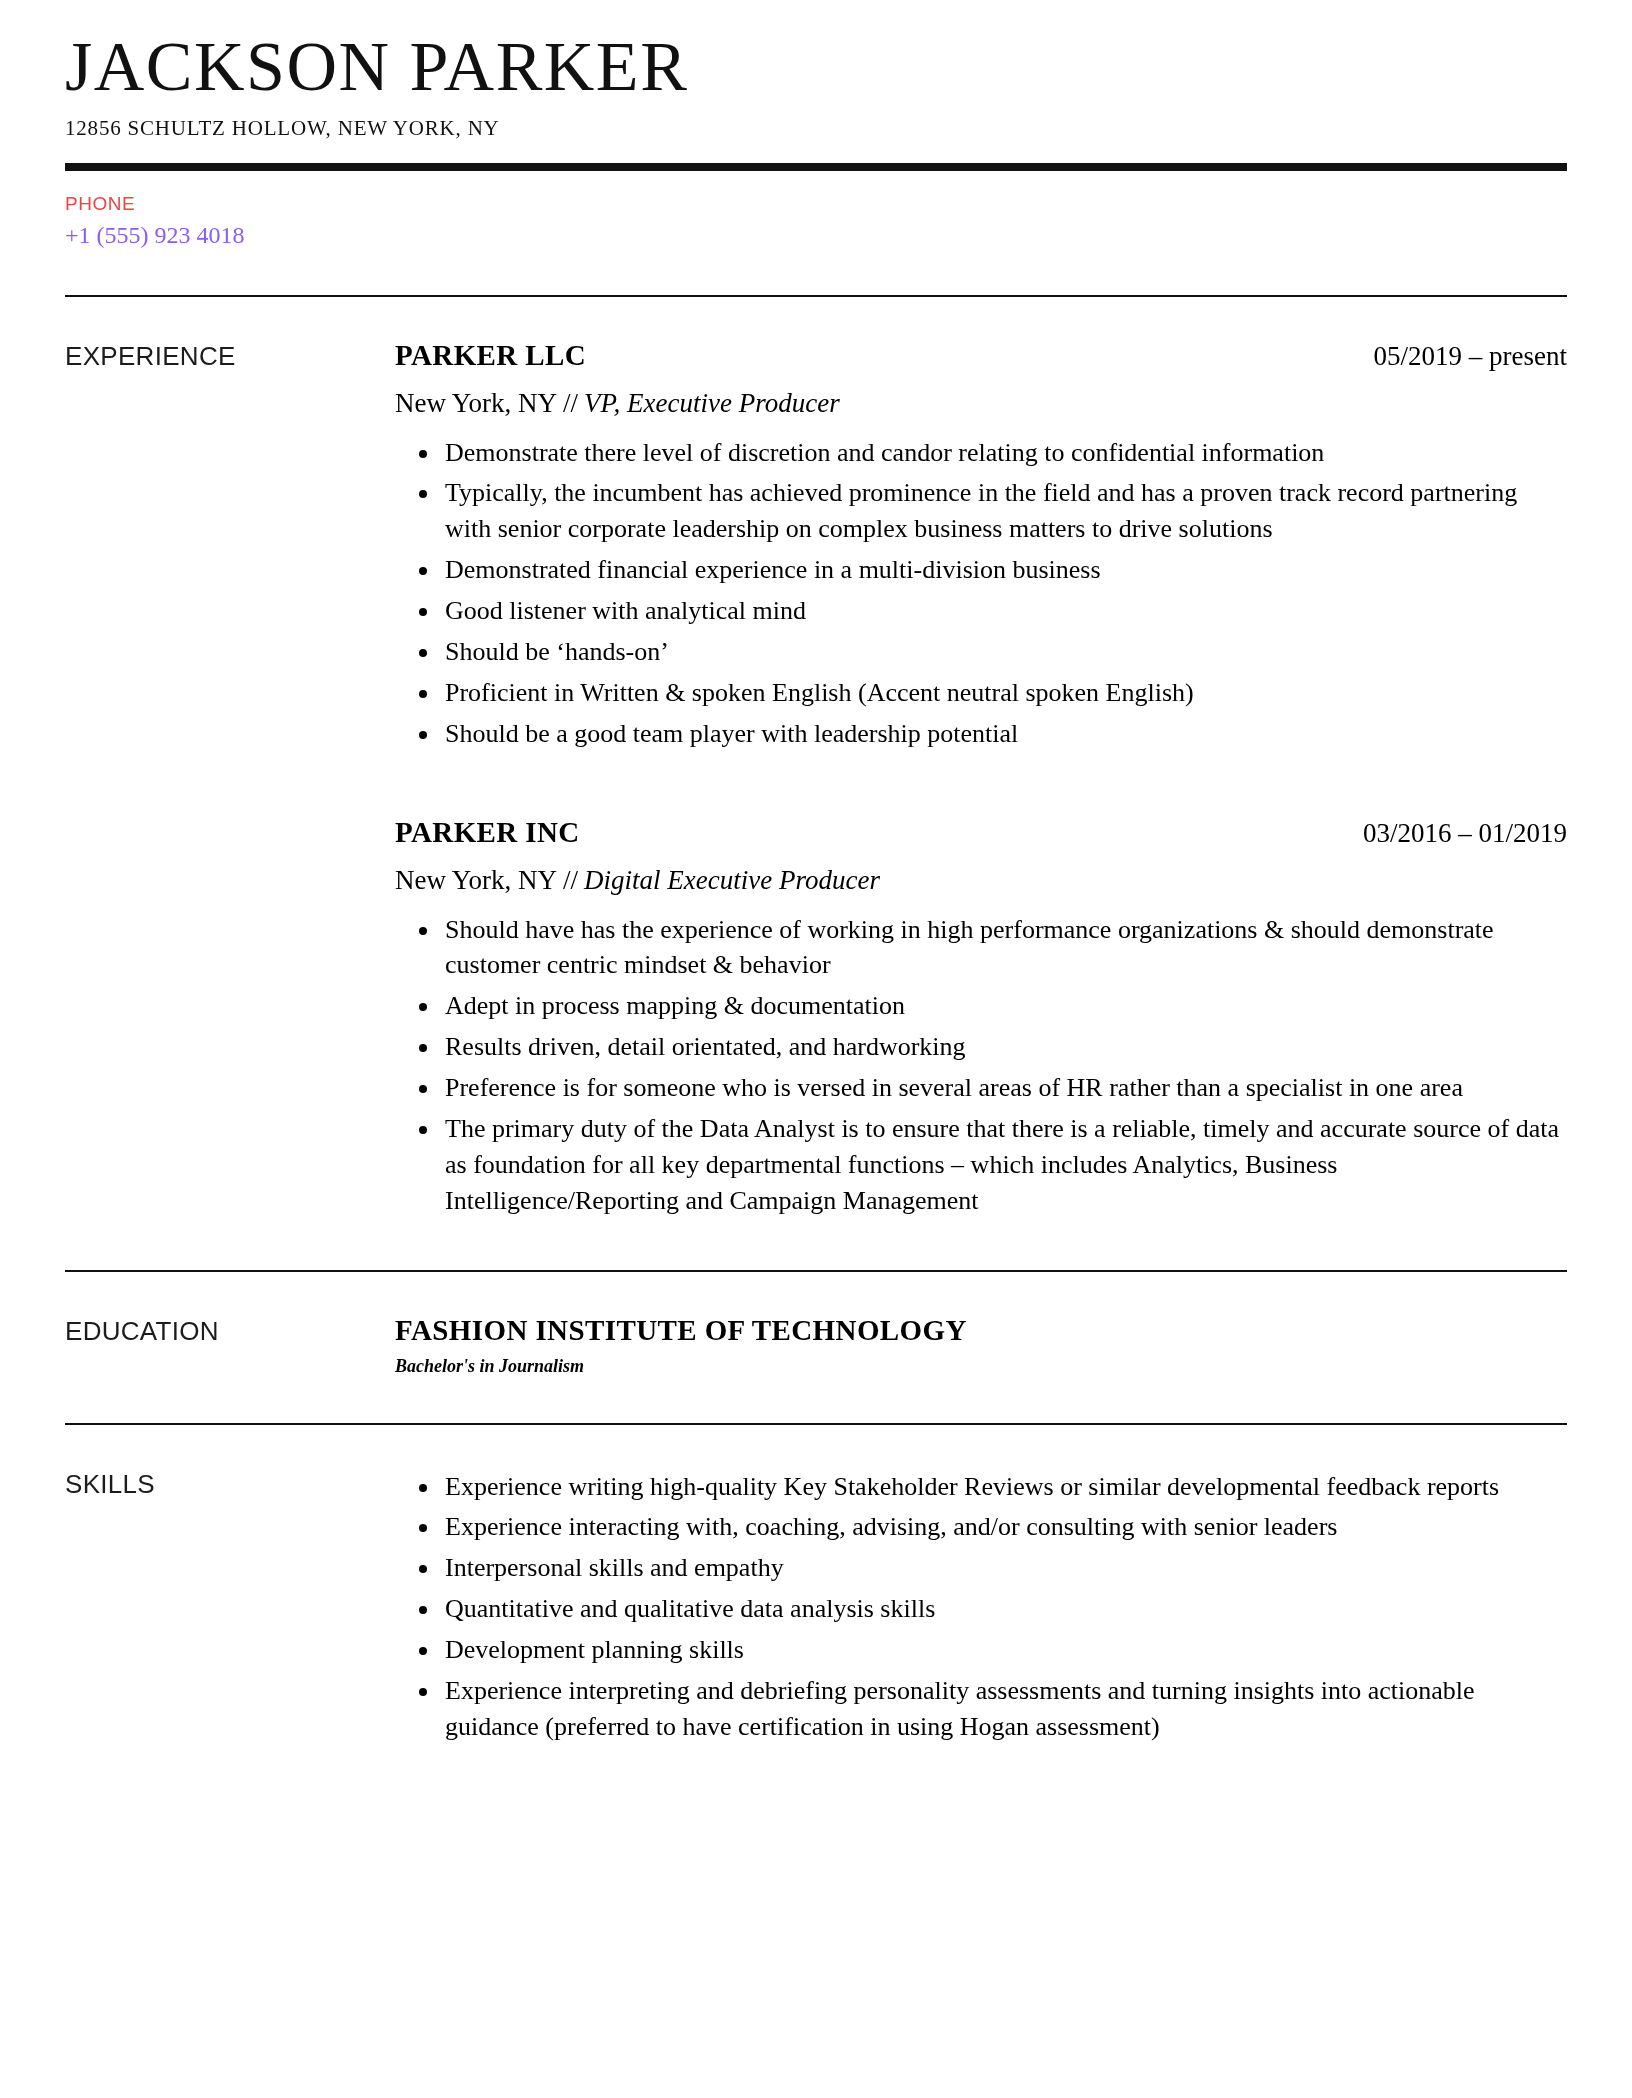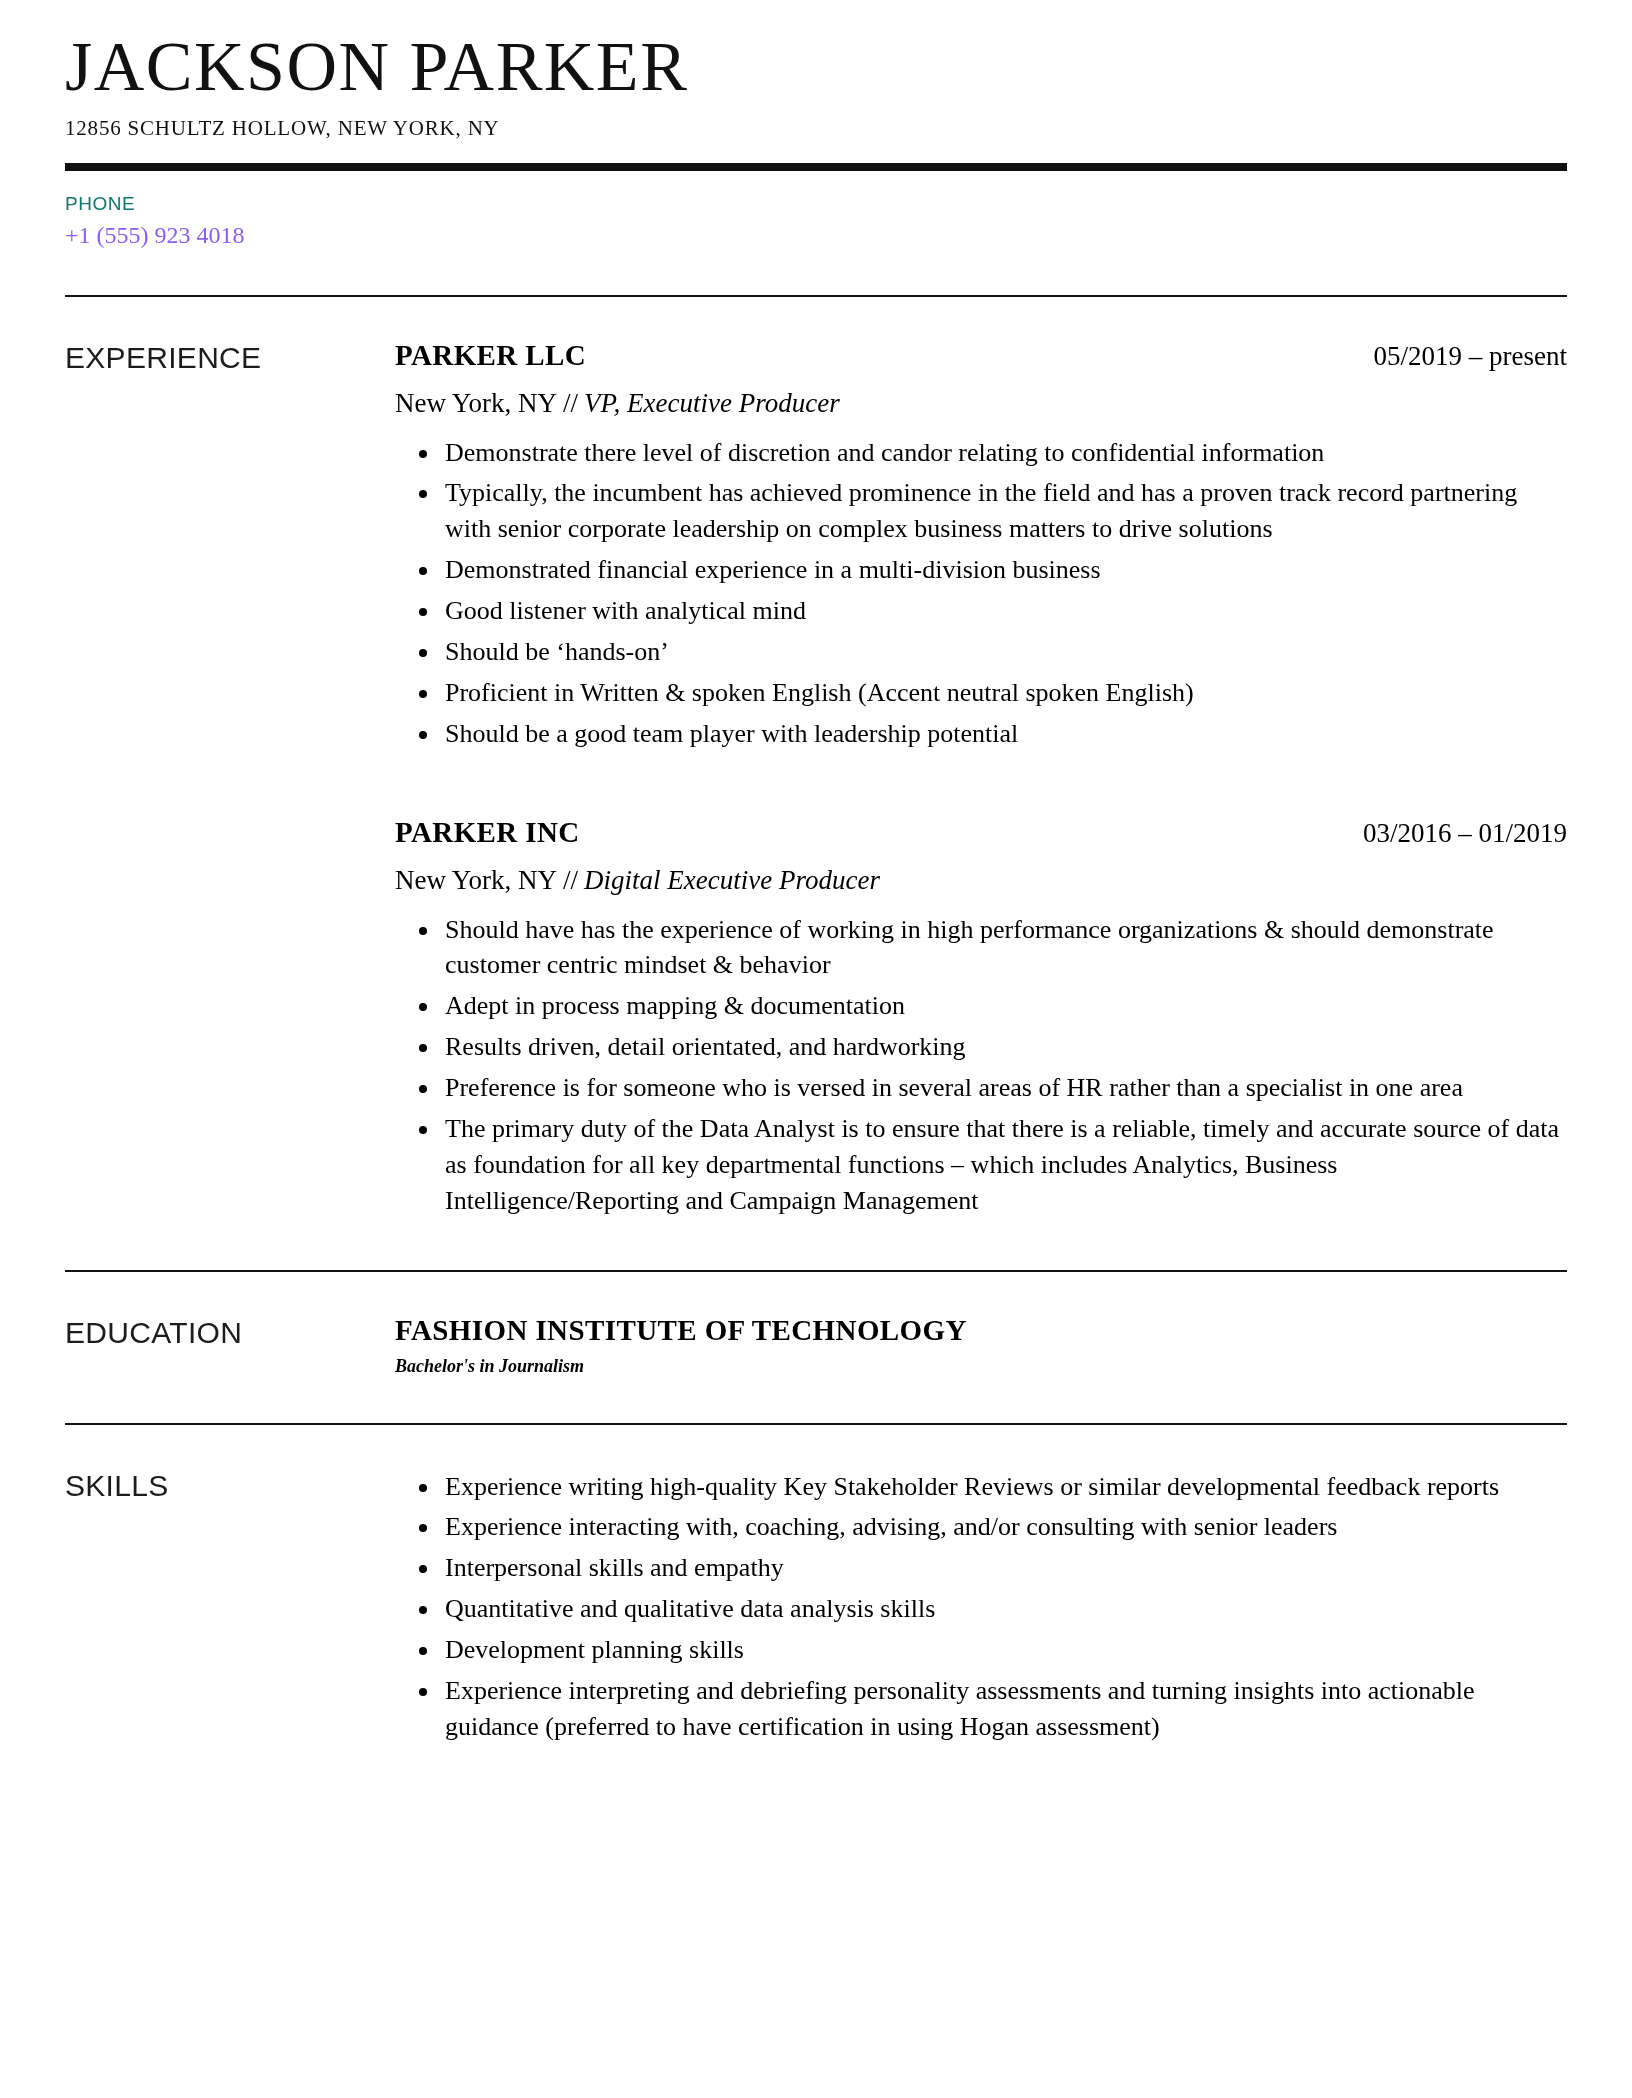--- a/index.html
+++ b/index.html
@@ -32,39 +32,39 @@
   .thick-rule {
     margin-top: 22px;
     height: 8px;
     background: #111111;
   }
   .contact { margin-top: 22px; }
   .contact-label {
     font-family: "Liberation Sans", sans-serif;
     font-size: 19px;
     letter-spacing: 0.5px;
-    color: #0f766e;
+    color: #ef4444;
   }
   .contact-value {
     margin-top: 7px;
     font-size: 24px;
     color: #8b5cf6;
   }
   .thin-rule {
     border: none;
     border-top: 2px solid #111111;
     margin-top: 46px;
   }
   
   .section { display: flex; margin-top: 42px; }
   .section-label {
     flex: 0 0 330px;
     width: 330px;
     font-family: "Liberation Sans", sans-serif;
-    font-size: 30px;
+    font-size: 26px;
     letter-spacing: 0.3px;
     color: #1c1c1c;
     padding-top: 2px;
   }
   .section-content { flex: 1 1 auto; min-width: 0; }
   
   .job + .job { margin-top: 64px; }
   .job-head {
     display: flex;
     justify-content: space-between;

